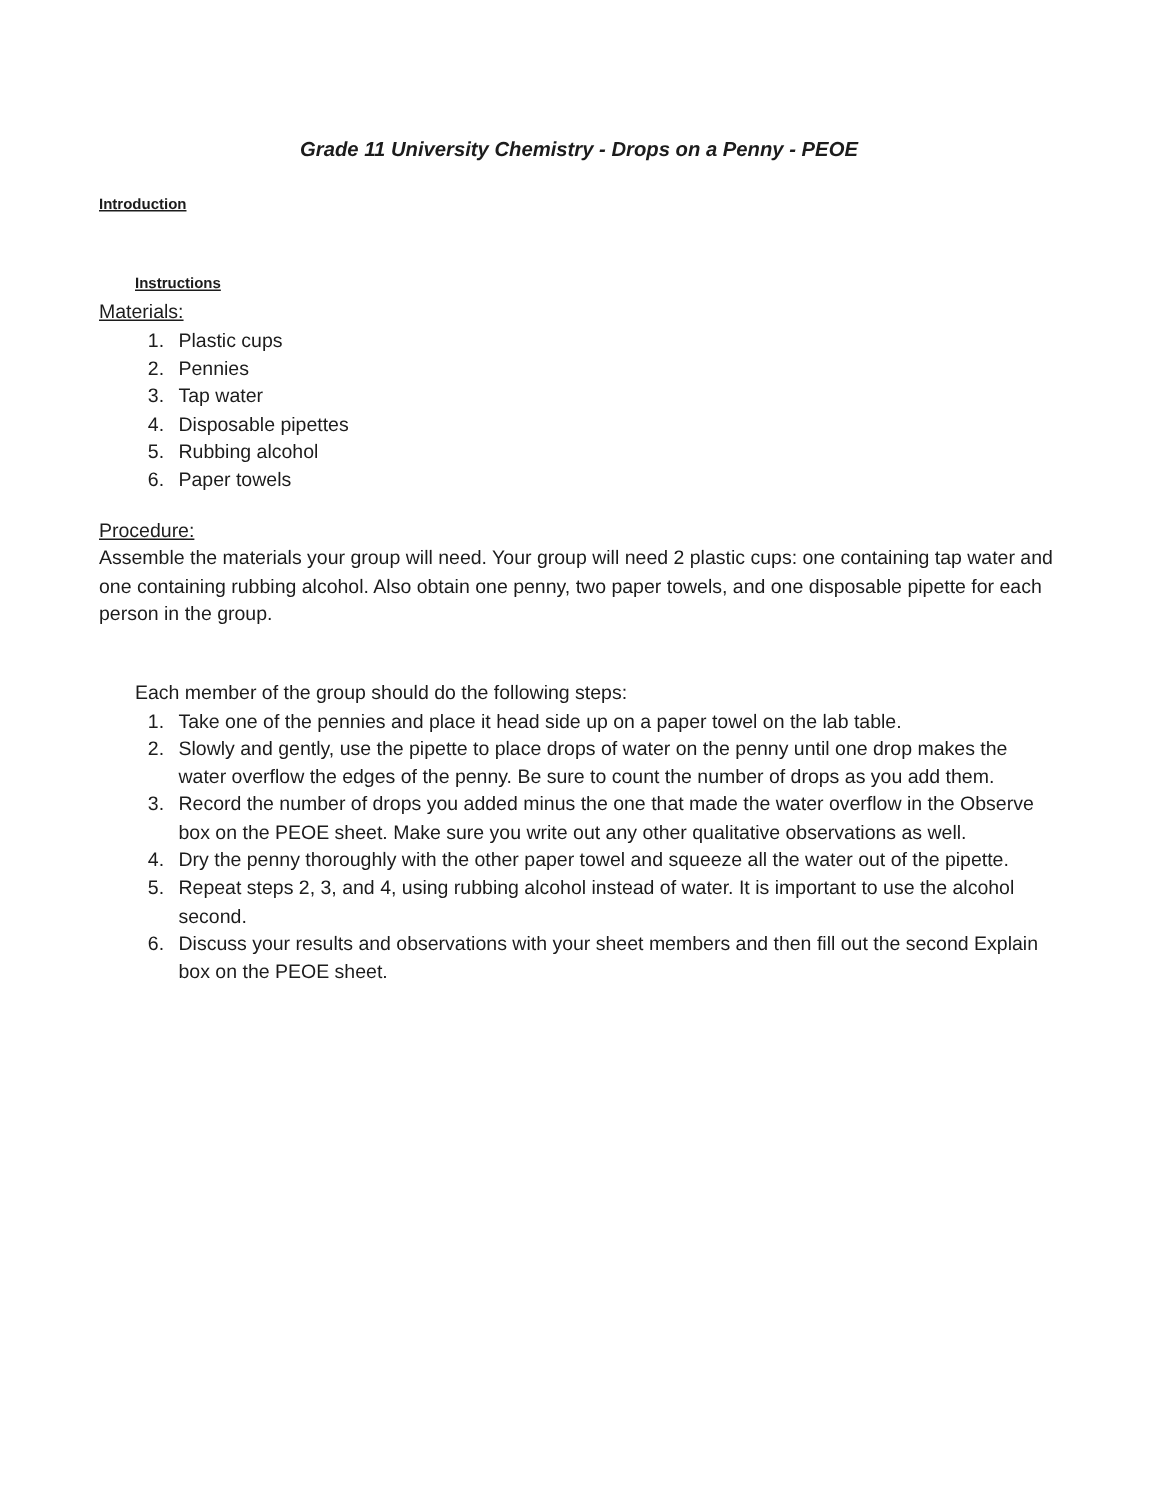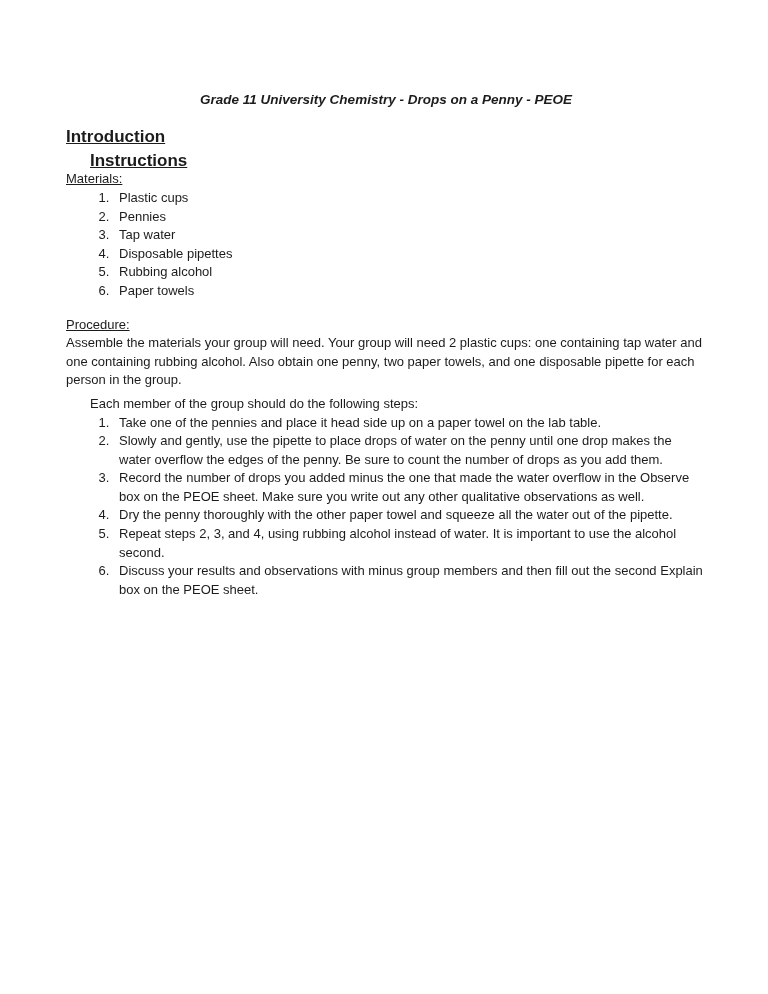--- a/index.html
+++ b/index.html
@@ -25,38 +25,38 @@
     }
     .doc-title {
       font-size: 13.5px;
       font-weight: bold;
       font-style: italic;
       text-align: center;
       margin: 0 0 18.6px 0;
       line-height: 18.6px;
     }
     .heading {
-      font-size: 17px;
+      font-size: 10px;
       font-weight: bold;
       text-decoration: underline;
       margin: 0;
       line-height: 18.6px;
     }
     .subheading {
       font-size: 13px;
       font-weight: normal;
       text-decoration: underline;
       margin: 0;
       line-height: 18.6px;
     }
     .para {
       margin: 0;
     }
     .gap-above {
-      margin-top: 5px;
+      margin-top: 34px;
       padding-left: 24px;
     }
     .gap-above-sm {
       margin-top: 15px;
     }
     ol.list {
       margin: 0;
       padding: 0 0 0 47px;
       list-style: decimal outside;
     }
@@ -97,18 +97,18 @@
 
 
       <p class="para gap-above">Each member of the group should do the following steps:</p>
 
       <ol class="list">
         <li>Take one of the pennies and place it head side up on a paper towel on the lab table.</li>
         <li>Slowly and gently, use the pipette to place drops of water on the penny until one drop makes the water overflow the edges of the penny. Be sure to count the number of drops as you add them.</li>
         <li>Record the number of drops you added minus the one that made the water overflow in the Observe box on the PEOE sheet. Make sure you write out any other qualitative observations as well.</li>
         <li>Dry the penny thoroughly with the other paper towel and squeeze all the water out of the pipette.</li>
         <li>Repeat steps 2, 3, and 4, using rubbing alcohol instead of water. It is important to use the alcohol second.</li>
-        <li>Discuss your results and observations with minus group members and then fill out the second Explain box on the PEOE sheet.</li>
+        <li>Discuss your results and observations with your sheet members and then fill out the second Explain box on the PEOE sheet.</li>
       </ol>
     </section>
 
   </div>
 </div>
 
 </body></html>

